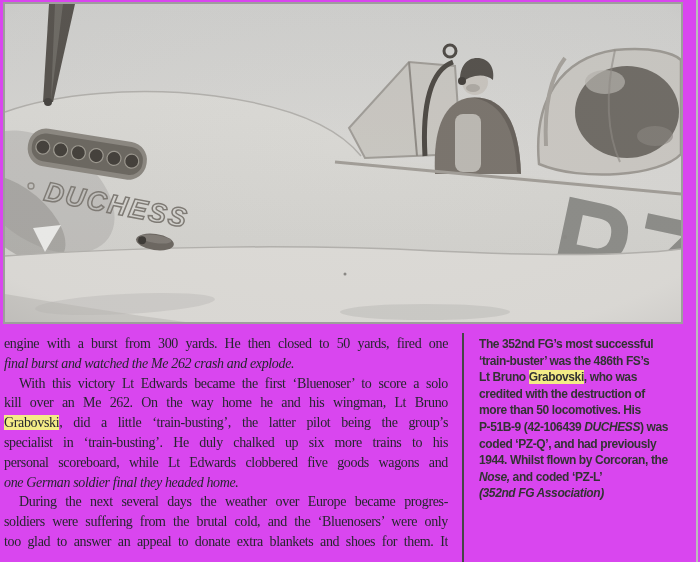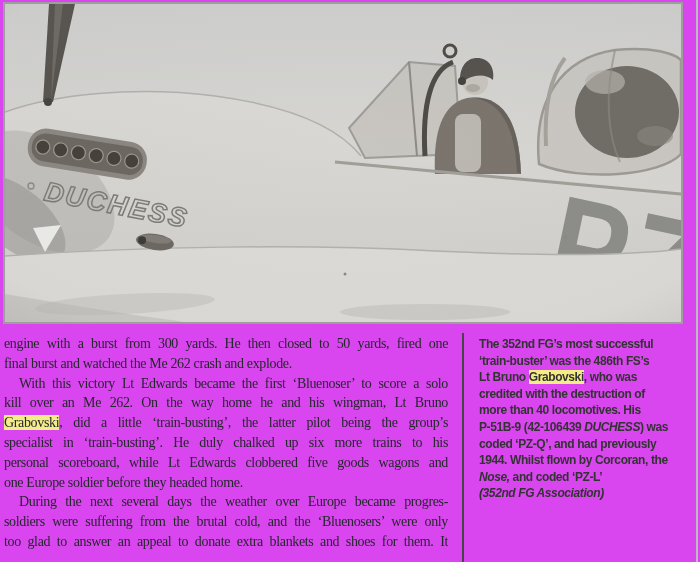--- a/index.html
+++ b/index.html
@@ -21,21 +21,21 @@
     position: absolute; left: 4px; top: 334px; width: 444px; height: 241px;
     overflow: hidden;
     font-family: "Liberation Serif", serif;
     font-size: 14px; line-height: 19.8px; color: #26262e;
     letter-spacing: -0.35px;
   }
   .bline {
     height: 19.8px; white-space: nowrap;
     text-align: justify; text-align-last: justify; text-justify: inter-word;
   }
-  .bline.nojust { text-align-last: left; }
+  .bline.nojust { text-align-last: left; font-style: italic; }
   .bline.indent { text-indent: 15px; }
   .hl { background: #f4ec86; }
 
   
   #column-divider {
     position: absolute; left: 462px; top: 333px; width: 2px; height: 245px;
     background: #454545;
   }
   #bottom-rule {
     position: absolute; left: 0; top: 572px; width: 700px; height: 4px;
@@ -155,36 +155,36 @@
   </div>
 
   <div id="article-col">
       <div class="bline"><span>engine with a burst from 300 yards. He then closed to 50 yards, fired one</span></div>
       <div class="bline nojust"><span>final burst and watched the Me 262 crash and explode.</span></div>
       <div class="bline indent"><span>With this victory Lt Edwards became the first ‘Bluenoser’ to score a solo</span></div>
       <div class="bline"><span>kill over an Me 262. On the way home he and his wingman, Lt Bruno</span></div>
       <div class="bline"><span class="hl">Grabovski</span><span>, did a little ‘train-busting’, the latter pilot being the group’s</span></div>
       <div class="bline"><span>specialist in ‘train-busting’. He duly chalked up six more trains to his</span></div>
       <div class="bline"><span>personal scoreboard, while Lt Edwards clobbered five goods wagons and</span></div>
-      <div class="bline nojust"><span>one Europe soldier before they headed home.</span></div>
+      <div class="bline nojust"><span>one German soldier final they headed home.</span></div>
       <div class="bline indent"><span>During the next several days the weather over Europe became progres-</span></div>
       <div class="bline"><span>soldiers were suffering from the brutal cold, and the ‘Bluenosers’ were only</span></div>
       <div class="bline"><span>too glad to answer an appeal to donate extra blankets and shoes for them. It</span></div>
     </div>
 
   <div id="column-divider"></div>
   <div id="bottom-rule"></div>
   <div id="page-edge-line"></div>
 
   <div id="sidebar-col">
       <div class="sline"><span>The 352nd FG’s most successful</span></div>
       <div class="sline"><span>‘train-buster’ was the 486th FS’s</span></div>
       <div class="sline"><span>Lt Bruno </span><span class="hl">Grabovski</span><span>, who was</span></div>
       <div class="sline"><span>credited with the destruction of</span></div>
-      <div class="sline"><span>more than 40 locomotives. His</span></div>
+      <div class="sline"><span>more than 50 locomotives. His</span></div>
       <div class="sline"><span>P-51B-9 (42-106439 </span><span class="it">DUCHESS</span><span>) was</span></div>
       <div class="sline"><span>coded ‘PZ-Q’, and had previously</span></div>
       <div class="sline"><span>1944. Whilst flown by Corcoran, the</span></div>
       <div class="sline"><span class="it">Nose,</span><span> and coded ‘PZ-L’</span></div>
       <div class="sline"><span class="it">(352nd FG Association)</span></div>
     </div>
 
 </div>
 
 </body></html>

